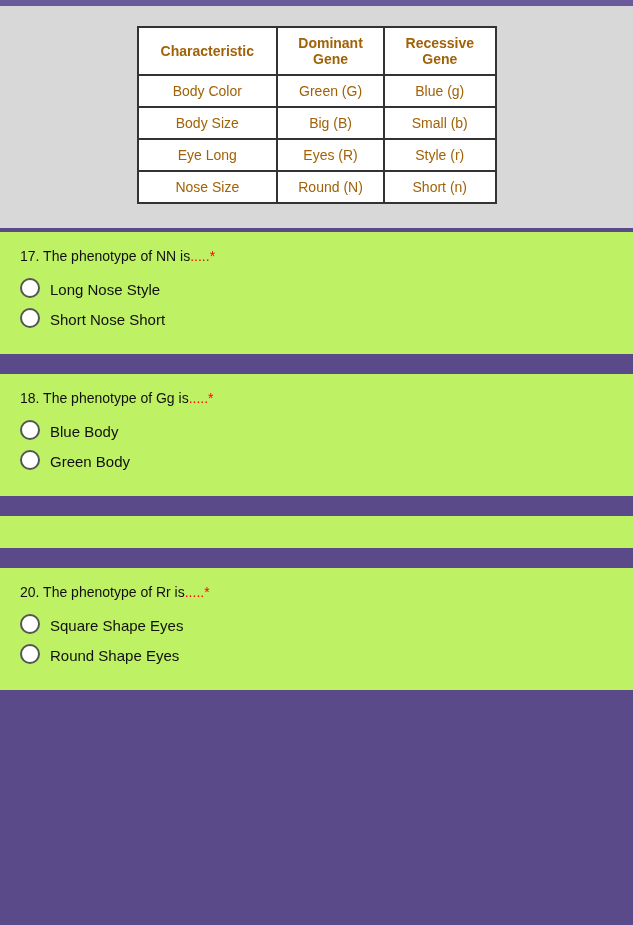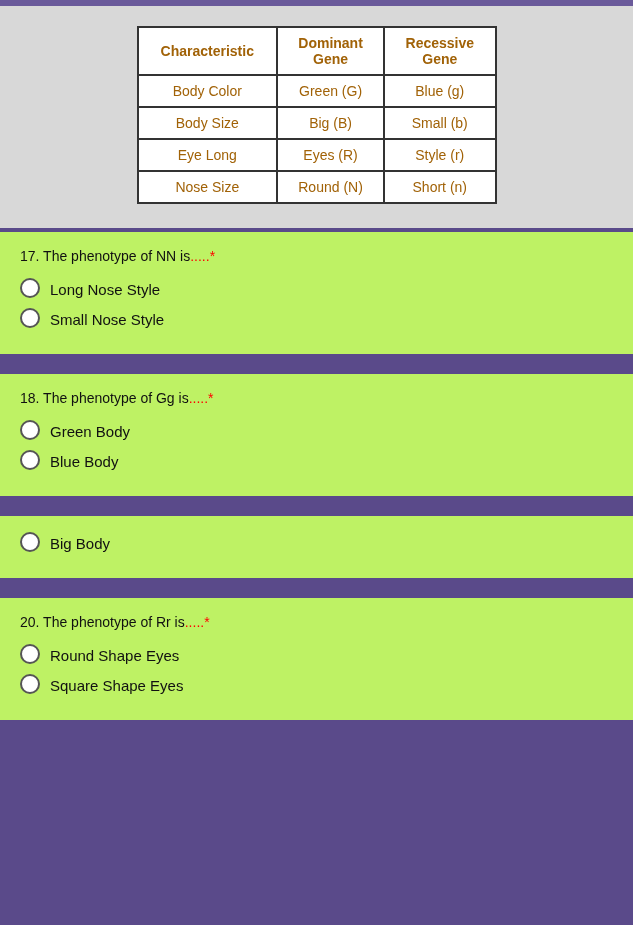--- a/index.html
+++ b/index.html
@@ -128,44 +128,40 @@
 
 <div id="questions-container">
     <div class="question-section">
       <div class="question-label">17. The phenotype of NN is<span class="asterisk">.....*</span></div>
       <div class="radio-option">
         <div class="radio-circle"></div>
         <span class="radio-label">Long Nose Style</span>
       </div>
       <div class="radio-option">
         <div class="radio-circle"></div>
-        <span class="radio-label">Small Nose Style</span>
+        <span class="radio-label">Short Nose Short</span>
       </div>
     </div>
     <div class="question-section">
       <div class="question-label">18. The phenotype of Gg is<span class="asterisk">.....*</span></div>
       <div class="radio-option">
         <div class="radio-circle"></div>
-        <span class="radio-label">Green Body</span>
+        <span class="radio-label">Blue Body</span>
       </div>
       <div class="radio-option">
         <div class="radio-circle"></div>
-        <span class="radio-label">Blue Body</span>
+        <span class="radio-label">Green Body</span>
       </div>
     </div>
     <div class="question-section">
-      <div class="radio-option">
-        <div class="radio-circle"></div>
-        <span class="radio-label">Big Body</span>
-      </div>
     </div>
     <div class="question-section">
       <div class="question-label">20. The phenotype of Rr is<span class="asterisk">.....*</span></div>
       <div class="radio-option">
         <div class="radio-circle"></div>
-        <span class="radio-label">Round Shape Eyes</span>
+        <span class="radio-label">Square Shape Eyes</span>
       </div>
       <div class="radio-option">
         <div class="radio-circle"></div>
-        <span class="radio-label">Square Shape Eyes</span>
+        <span class="radio-label">Round Shape Eyes</span>
       </div>
     </div>
   </div>
 
 </body></html>

